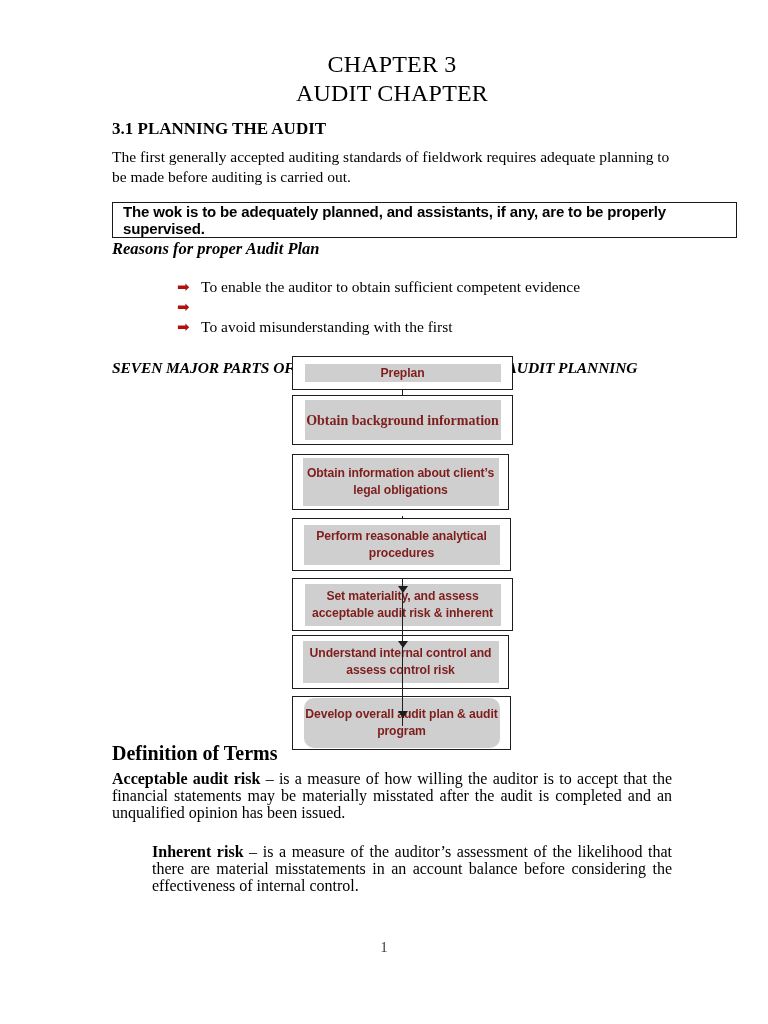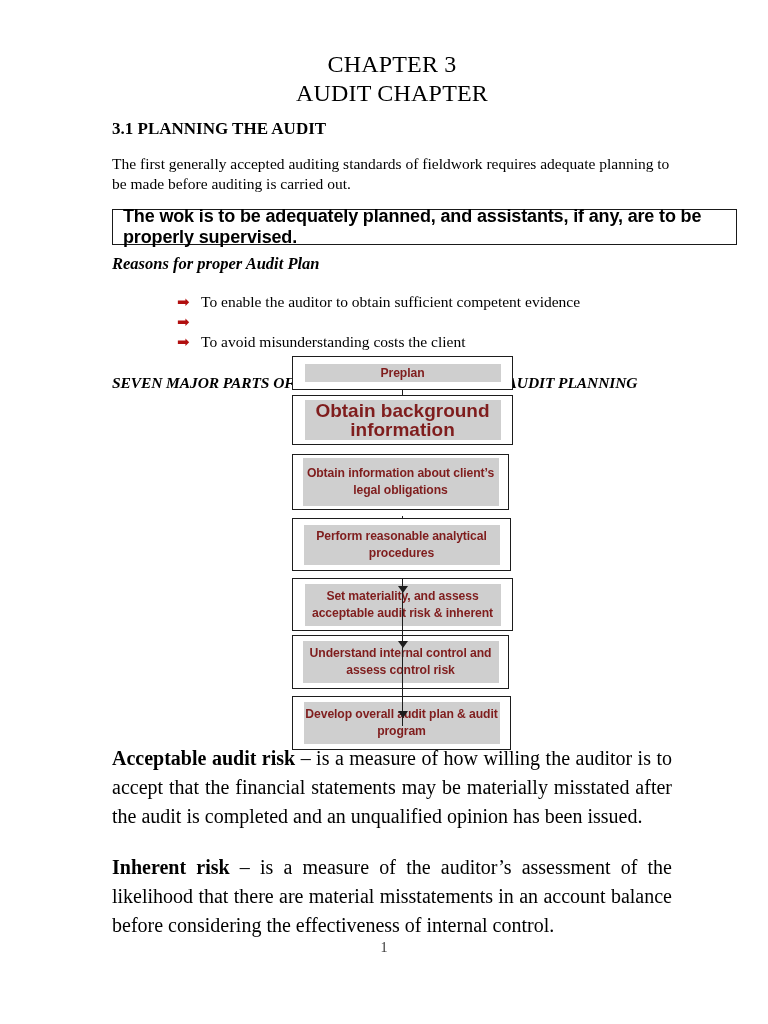--- a/index.html
+++ b/index.html
@@ -40,47 +40,47 @@
   
   .section-heading {
     font-size: 17px;
     font-weight: bold;
     margin-top: 10px;
     line-height: 22px;
   }
   .body-para {
     font-size: 15.5px;
     line-height: 20px;
-    margin-top: 14px;
+    margin-top: 7px;
   }
 
   
   .statement-box {
     margin-top: 15px;
     border: 1.2px solid #1a1a1a;
     height: 36px;
     display: flex;
     align-items: center;
     width: 625px;
     box-sizing: border-box;
   }
   .statement-text {
     font-family: "Liberation Sans", sans-serif;
-    font-size: 18px;
+    font-size: 15px;
     font-weight: bold;
     padding-left: 10px;
     letter-spacing: -0.15px;
   }
 
   
   .reasons-heading {
     font-size: 16.5px;
     font-weight: bold;
     font-style: italic;
-    margin-top: 8px;
+    margin-top: 0;
     line-height: 21px;
   }
 
   
   .bullet-list {
     margin-top: 18px;
     margin-left: 65px;
   }
   .bullet-row {
     display: flex;
@@ -133,22 +133,22 @@
     text-align: center;
     font-family: "Liberation Sans", sans-serif;
     font-weight: bold;
     font-size: 12.2px;
     line-height: 17px;
     letter-spacing: -0.1px;
     color: #7f1d1d;
     box-sizing: border-box;
   }
   .fc-inner.serif {
-    font-family: Liberation Sans, sans-serif;
-    font-size: 19px;
+    font-family: Liberation Serif, serif;
+    font-size: 14px;
     line-height: 19px;
     letter-spacing: 0;
   }
   .connector {
     position: absolute;
     left: 110px;
     width: 1.4px;
     background: #1d1d1d;
   }
   .arrowhead {
@@ -167,27 +167,28 @@
     left: 112px;
     top: 740px;
     width: 560px;
   }
   .def-heading {
     font-size: 20px;
     font-weight: bold;
     line-height: 26px;
   }
   .def-para {
-    font-size: 20px;
-    line-height: 29px;
+    font-size: 16px;
+    line-height: 17px;
     text-align: justify;
     margin-top: 4px;
   }
   .def-para.spaced {
     margin-top: 22px;
+    margin-left: 40px;
   }
   .def-term {
     font-weight: bold;
   }
 
   
   .page-number {
     position: absolute;
     top: 940px;
     left: 0;
@@ -221,21 +222,21 @@
     <div class="bullet-list">
       <div class="bullet-row">
         <span class="bullet-marker">➡</span>
         <span class="bullet-text">To enable the auditor to obtain sufficient competent evidence</span>
       </div>
       <div class="bullet-row">
         <span class="bullet-marker">➡</span>
       </div>
       <div class="bullet-row">
         <span class="bullet-marker">➡</span>
-        <span class="bullet-text">To avoid misunderstanding costs the client</span>
+        <span class="bullet-text">To avoid misunderstanding with the first</span>
       </div>
     </div>
 
     <div class="parts-heading">SEVEN MAJOR PARTS OF AUDIT PLANNING PARTS OF AUDIT PLANNING</div>
   </div>
 
   <div class="flowchart">
 
     <div class="connector" style="top:34px; height:20px;"></div>
     <div class="arrowhead" style="top:48px;"></div>
@@ -269,25 +270,26 @@
 
     <div class="fc-box" style="top:222px; height:53px; width:221px;">
       <div class="fc-inner" style="height:42px;">Set materiality, and assess acceptable audit risk &amp; inherent</div>
     </div>
 
     <div class="fc-box" style="top:279px; height:54px; width:217px;">
       <div class="fc-inner" style="height:42px;">Understand internal control and assess control risk</div>
     </div>
 
     <div class="fc-box" style="top:340px; height:54px; width:219px;">
-      <div class="fc-inner" style="height:42px;">Develop overall audit plan &amp; audit program</div>
+      <div class="fc-inner" style="height:50px;border-radius:10px;">Develop overall audit plan &amp; audit program</div>
     </div>
   </div>
 
   <div class="definitions">
+    <div class="def-heading">Definition of Terms</div>
 
     <div class="def-para">
       <span class="def-term">Acceptable audit risk</span><span> – is a measure of how willing the auditor is to accept that the financial statements may be materially misstated after the audit is completed and an unqualified opinion has been issued.</span>
     </div>
 
     <div class="def-para spaced">
       <span class="def-term">Inherent risk</span><span> – is a measure of the auditor’s assessment of the likelihood that there are material misstatements in an account balance before considering the effectiveness of internal control.</span>
     </div>
   </div>
 

